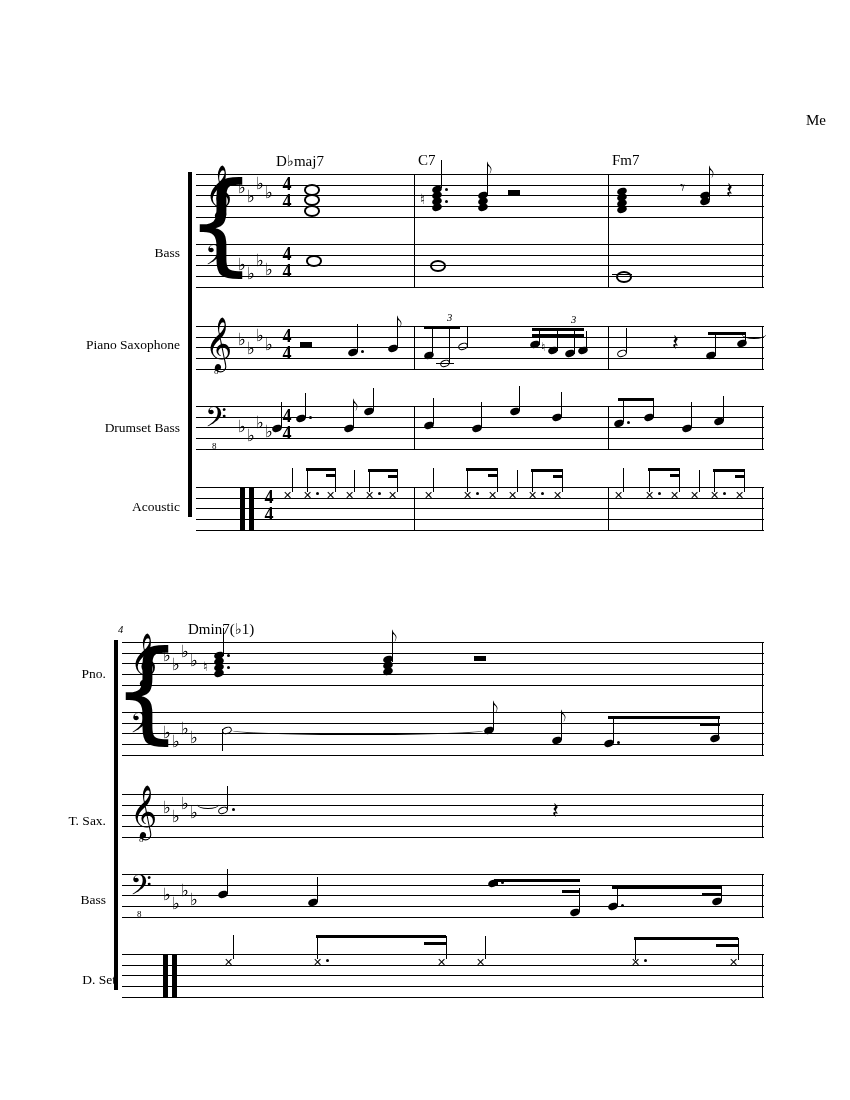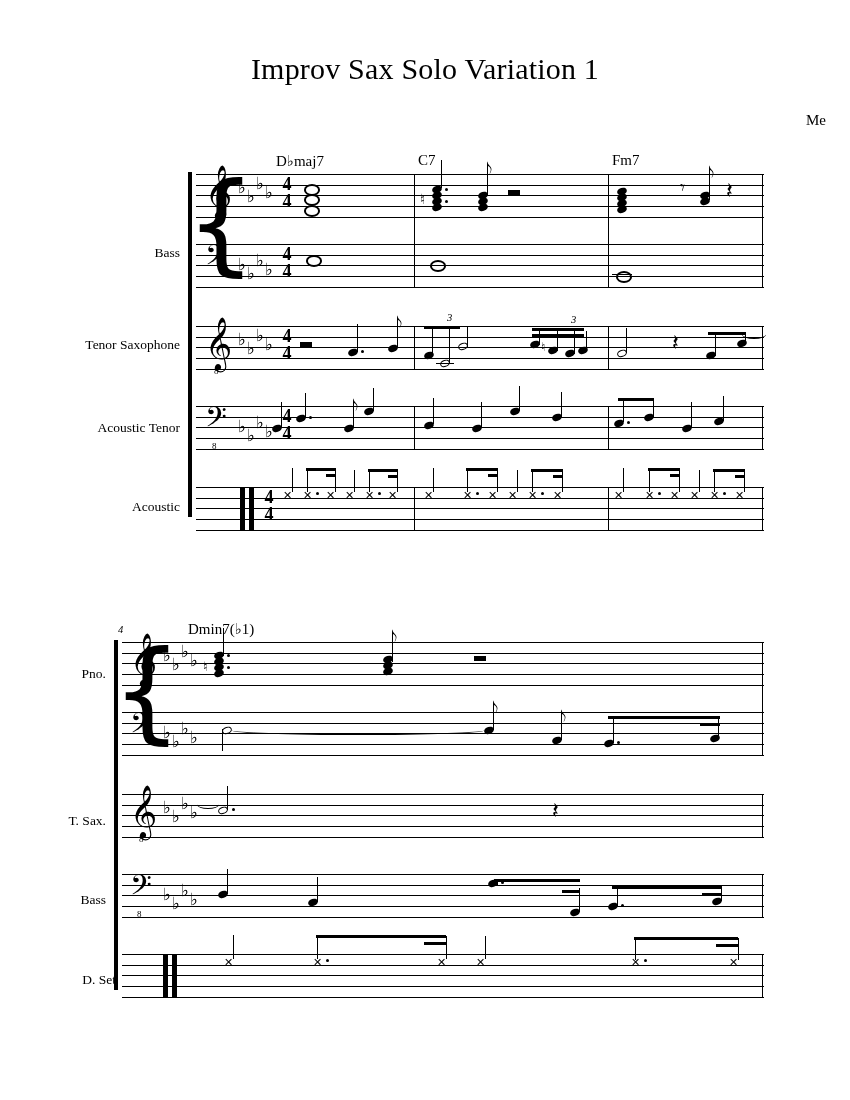--- a/index.html
+++ b/index.html
@@ -188,32 +188,31 @@
     font-family: "DejaVu Sans", sans-serif;
     font-size: 20px;
     line-height: 1;
   }
 </style>
 </head>
 <body>
 
 <div class="sheet">
 
-  <div class="title">Improv Sax Solo Variation 1</div>
   <div class="composer">Me</div>
 
   <div class="system" style="top:0;height:560px;">
 
     <div class="chord" style="left:276px;top:152px;">D♭maj7</div>
     <div class="chord" style="left:418px;top:152px;">C7</div>
     <div class="chord" style="left:612px;top:152px;">Fm7</div>
 
     <div class="inst-label" style="left:60px;top:245px;width:120px;">Bass</div>
-    <div class="inst-label" style="left:10px;top:337px;width:170px;">Tenor Saxophone</div>
-    <div class="inst-label" style="left:30px;top:420px;width:150px;">Acoustic Tenor</div>
+    <div class="inst-label" style="left:10px;top:337px;width:170px;">Piano Saxophone</div>
+    <div class="inst-label" style="left:30px;top:420px;width:150px;">Drumset Bass</div>
     <div class="inst-label" style="left:40px;top:499px;width:140px;">Acoustic</div>
 
     <div class="thickbar" style="left:188px;top:172px;height:345px;"></div>
 
     <div class="glyph" style="left:186px;top:168px;font-size:110px;">{</div>
 
     <div class="staff" style="left:196px;top:174px;width:568px;height:44px;">
       <div class="l" style="top:9.7px;"></div>
         <div class="l" style="top:20.4px;"></div>
         <div class="l" style="top:31.1px;"></div>

